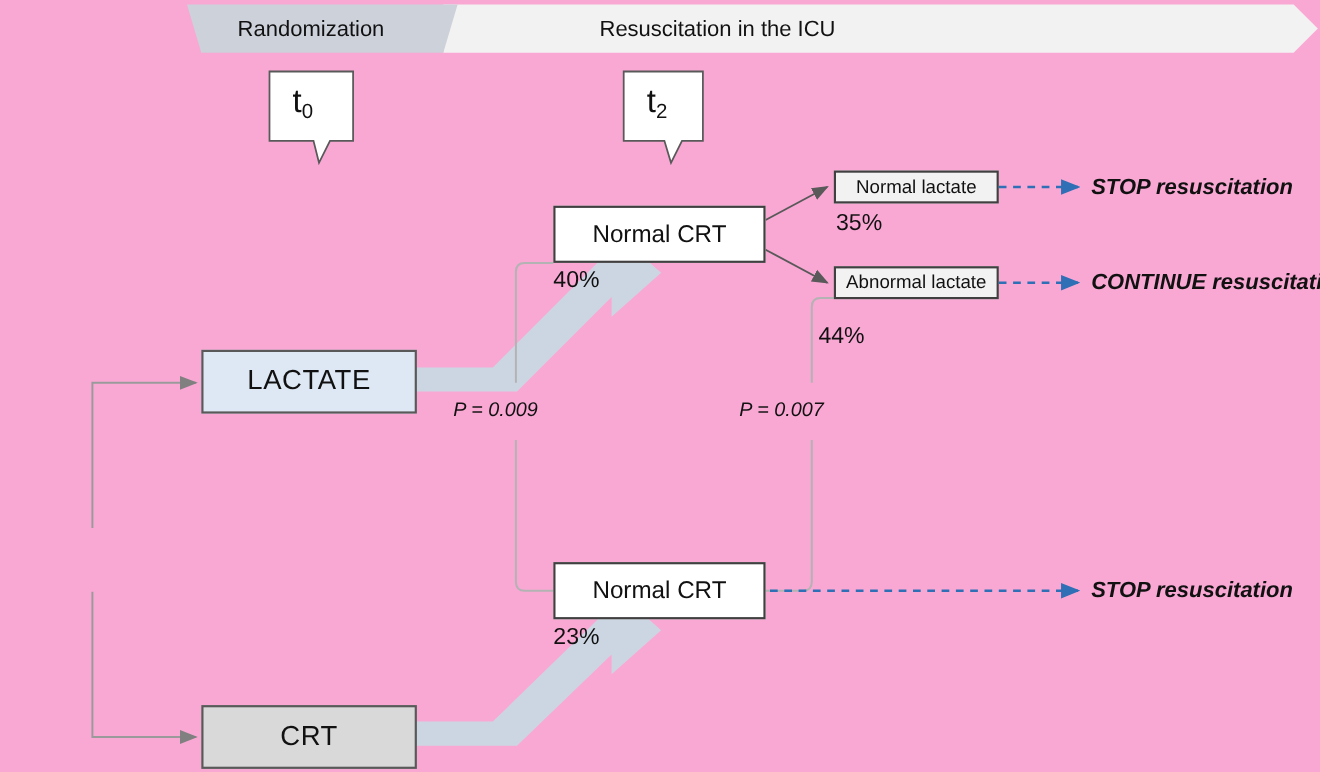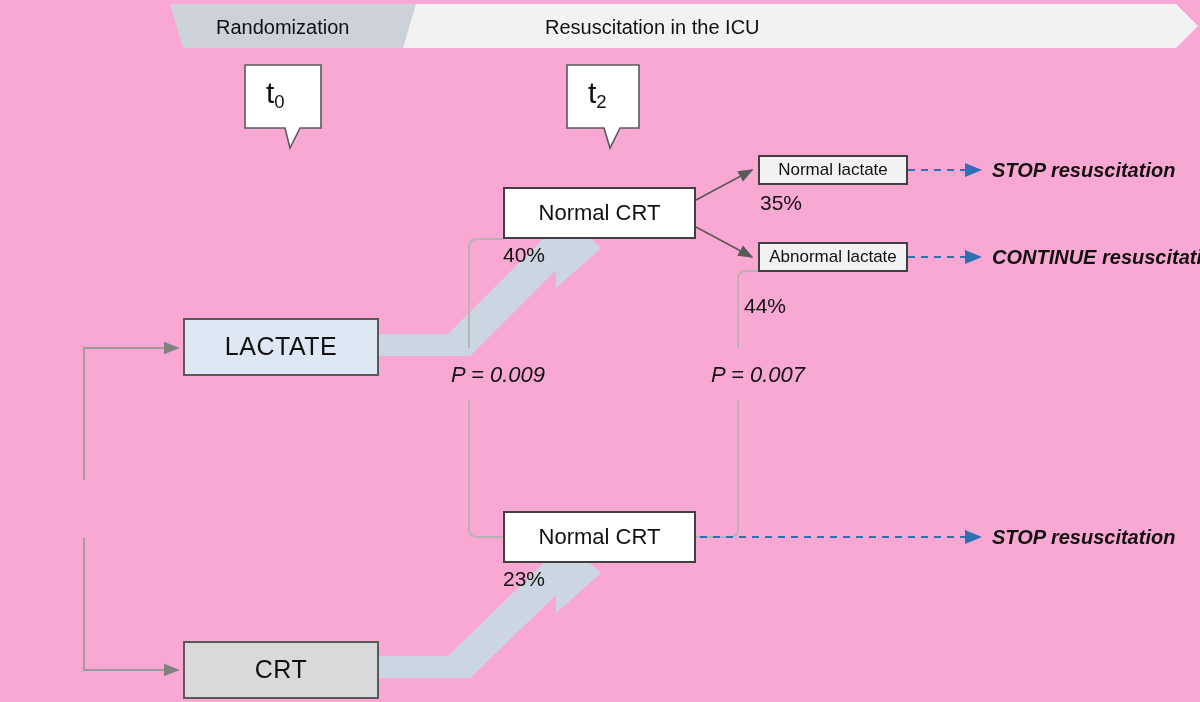--- a/index.html
+++ b/index.html
@@ -61,24 +61,23 @@
   .lbl {
     position: absolute;
     white-space: nowrap;
     text-align: right;
   }
   .pct {
     font-size: 21px;
     color: #111111;
   }
   .pval {
-    font-size: 22px;
+    font-size: 18px;
     font-style: italic;
     color: #111111;
-    margin-left: 39px;
   }
   .outcome {
     font-size: 20px;
     font-style: italic;
     font-weight: bold;
     color: #111111;
   }
   
   .banner-text {
     position: absolute;

